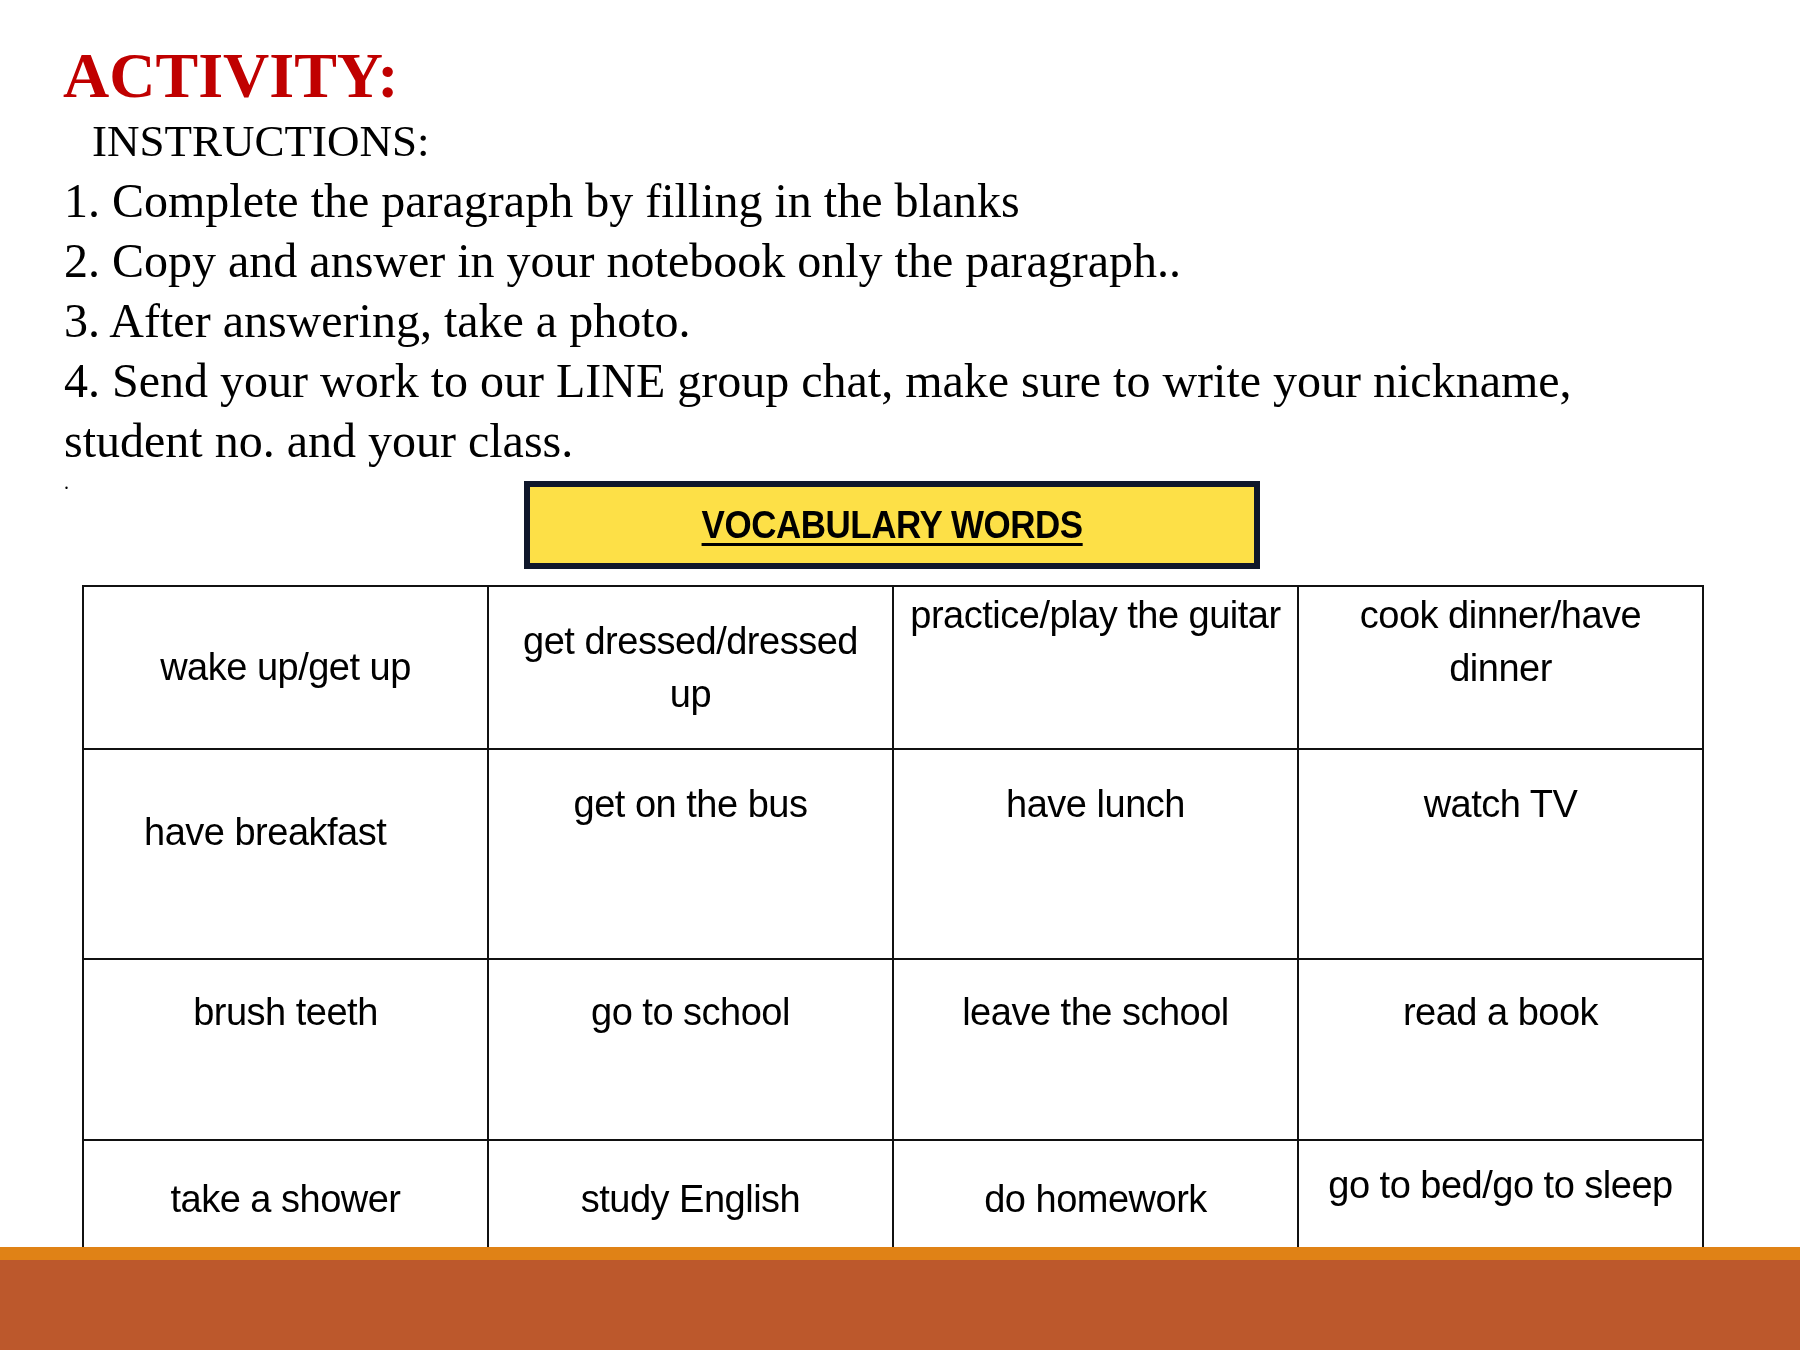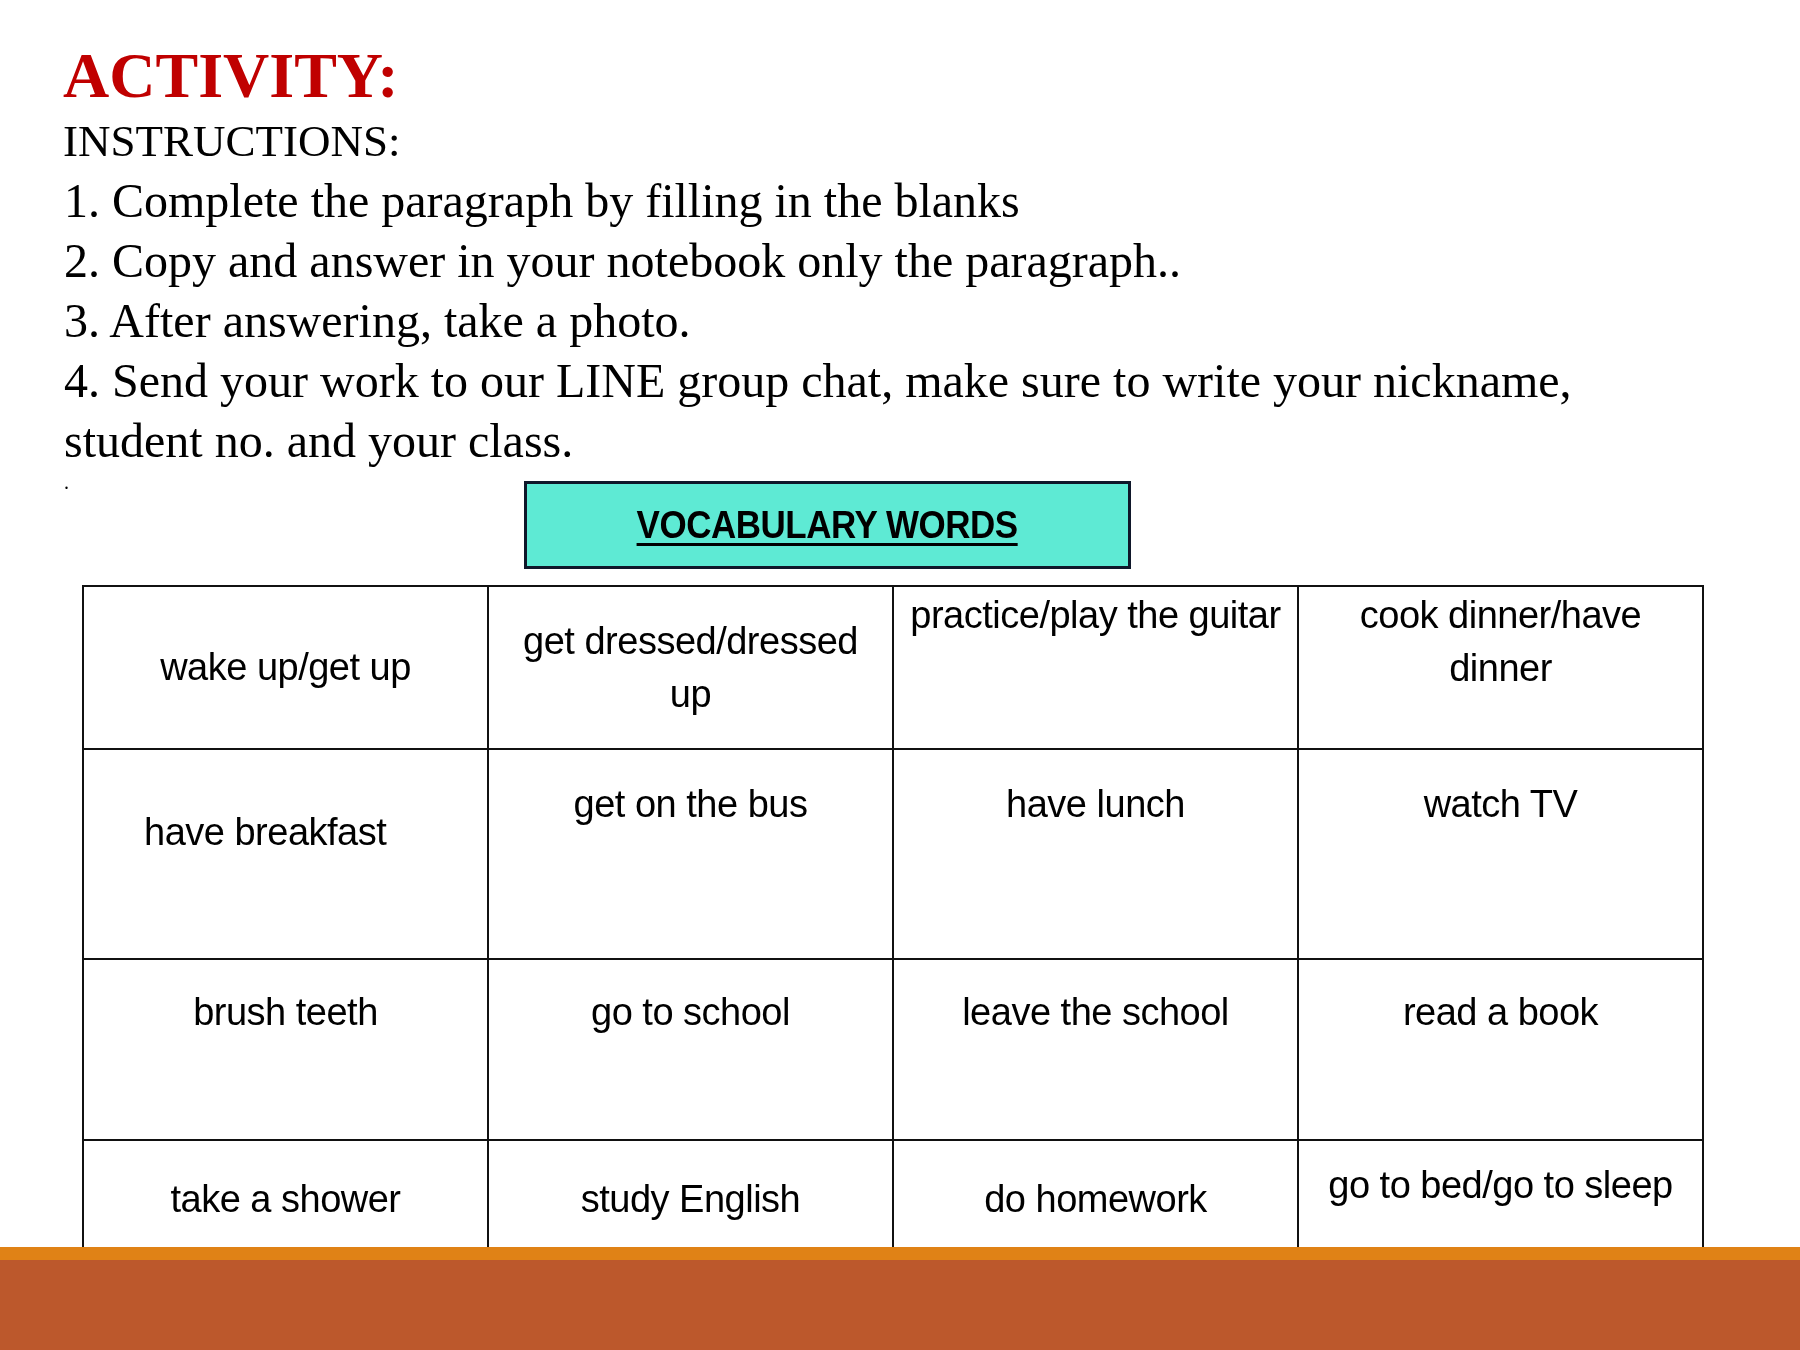--- a/index.html
+++ b/index.html
@@ -32,20 +32,21 @@
       position: absolute;
       left: 63px;
       top: 112px;
       font-family: "Liberation Serif", "DejaVu Serif", serif;
       color: #000000;
     }
     .instr-heading {
       font-size: 45px;
       line-height: 58px;
       white-space: nowrap;
+      margin-left: 29px;
     }
     .instr-list {
       margin: 1px;
       padding: 0;
       list-style: none;
     }
     .instr-item {
       font-size: 48px;
       line-height: 60px;
       white-space: nowrap;
@@ -56,25 +57,25 @@
       top: 470px;
       font-family: "Liberation Serif", "DejaVu Serif", serif;
       font-size: 20px;
       line-height: 24px;
       color: #000;
     }
     .vocab-box {
       position: absolute;
       left: 524px;
       top: 481px;
-      width: 607px;
+      width: 736px;
       height: 88px;
       box-sizing: border-box;
-      border: 3px solid #0f172a;
-      background: #5eead4;
+      border: 6px solid #0f172a;
+      background: #fde047;
       display: flex;
       align-items: center;
       justify-content: center;
     }
     .vocab-title {
       font-family: "Liberation Sans", "DejaVu Sans", sans-serif;
       font-weight: bold;
       font-size: 38px;
       text-decoration: underline;
       text-underline-offset: 5px;

